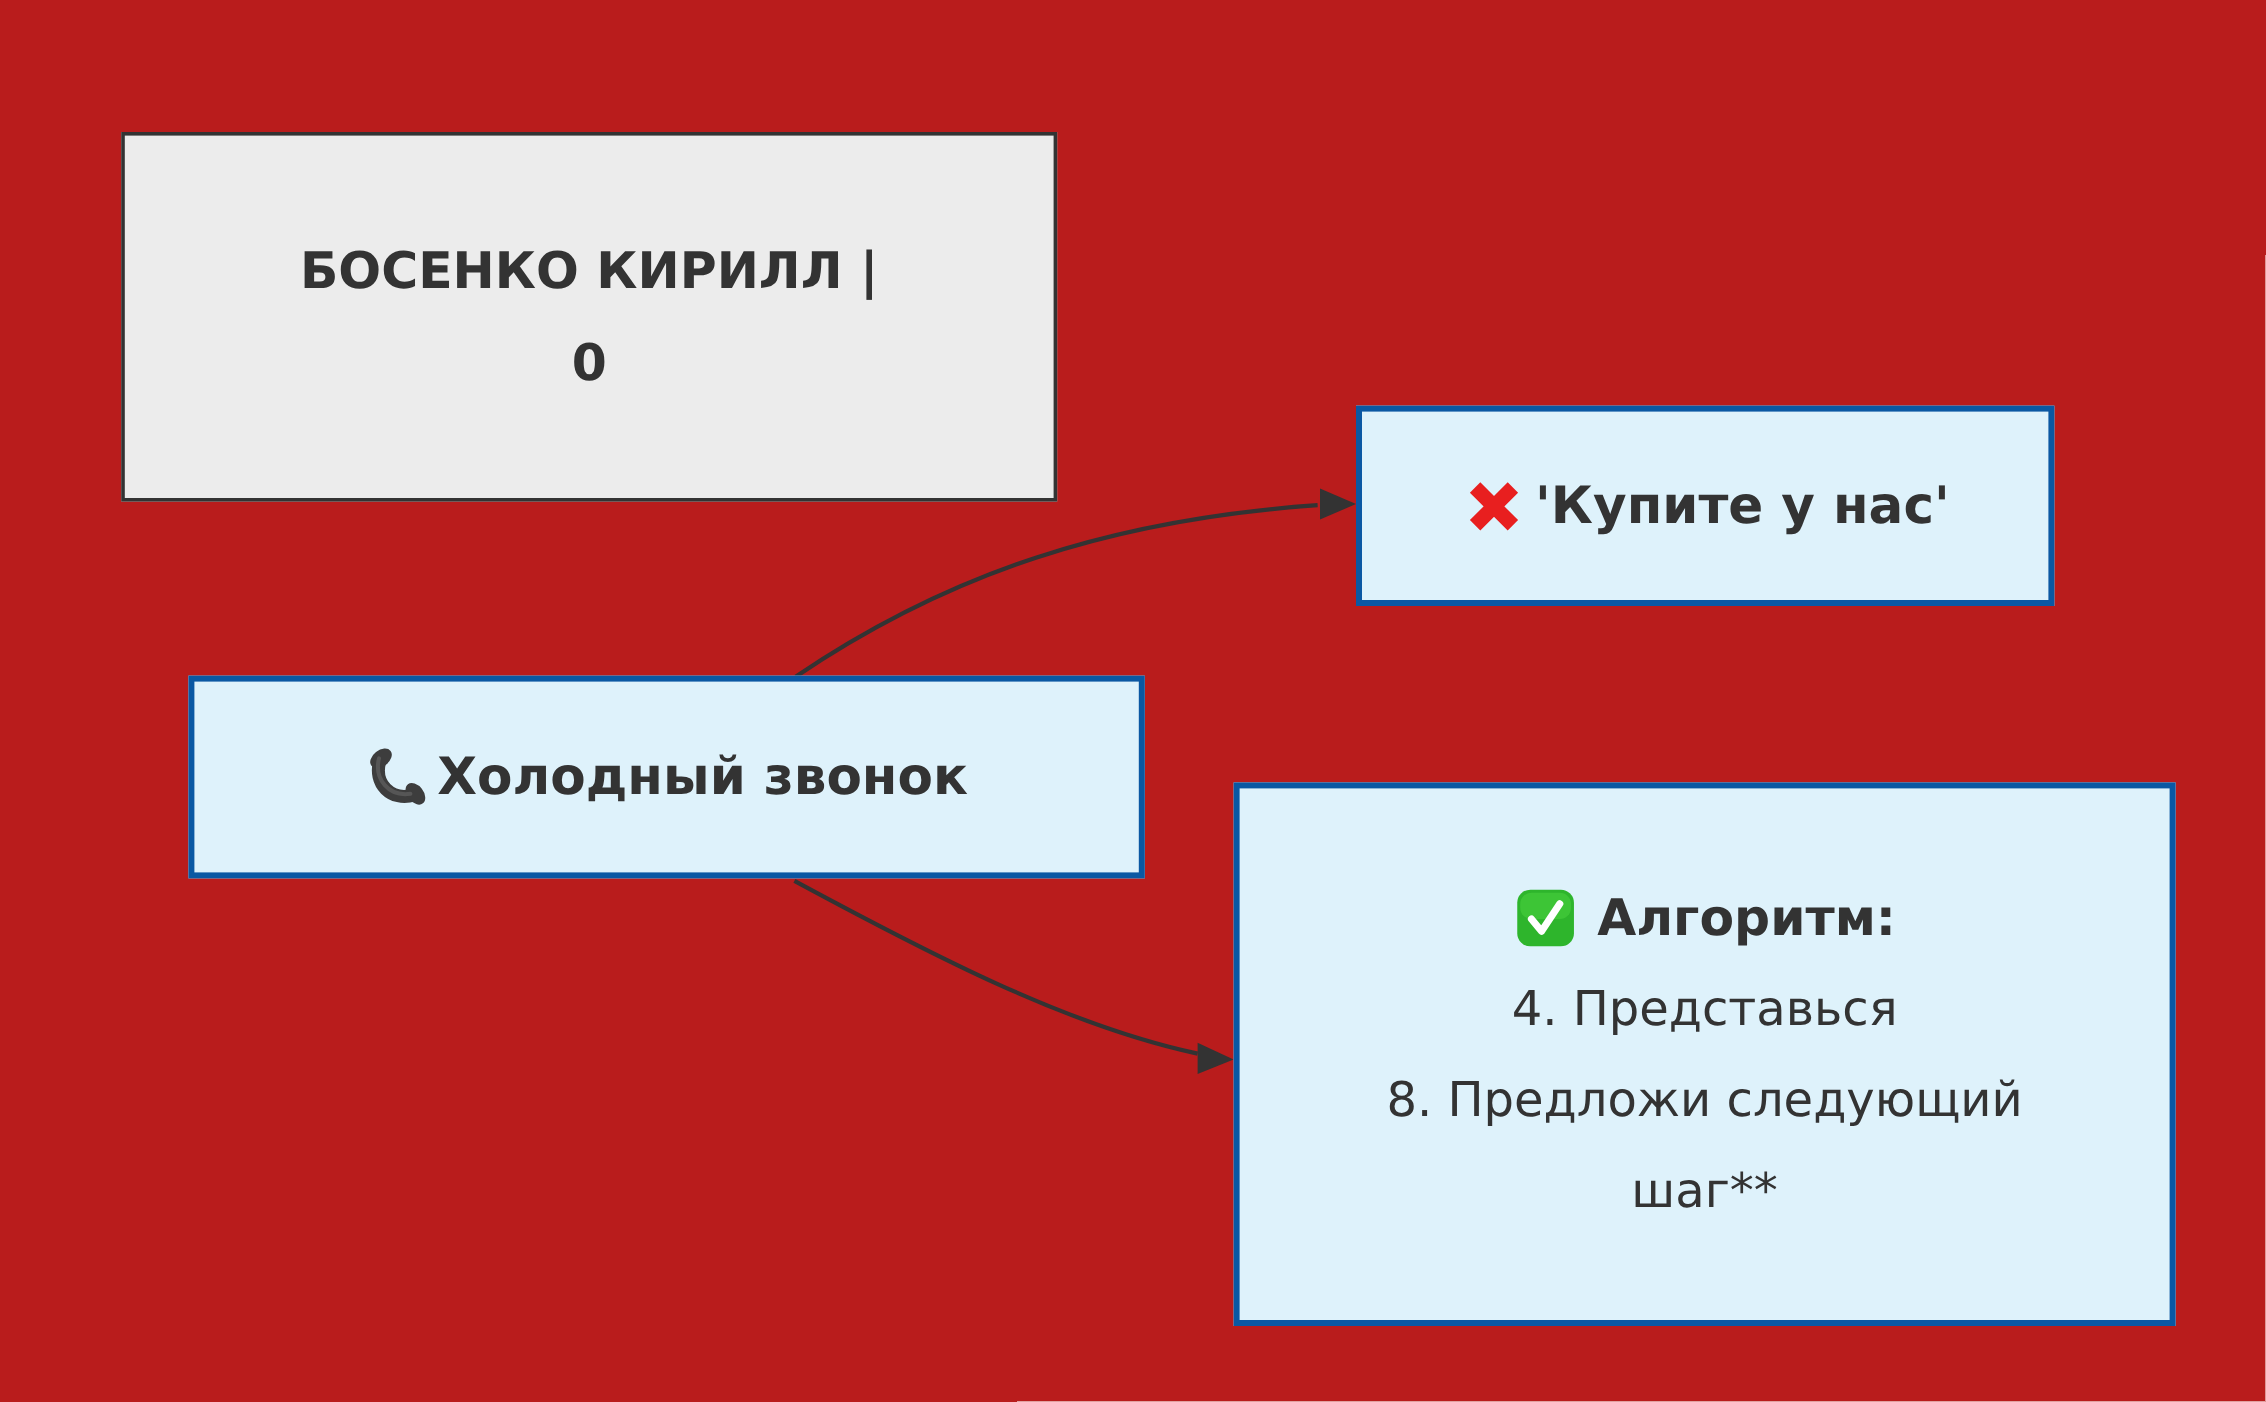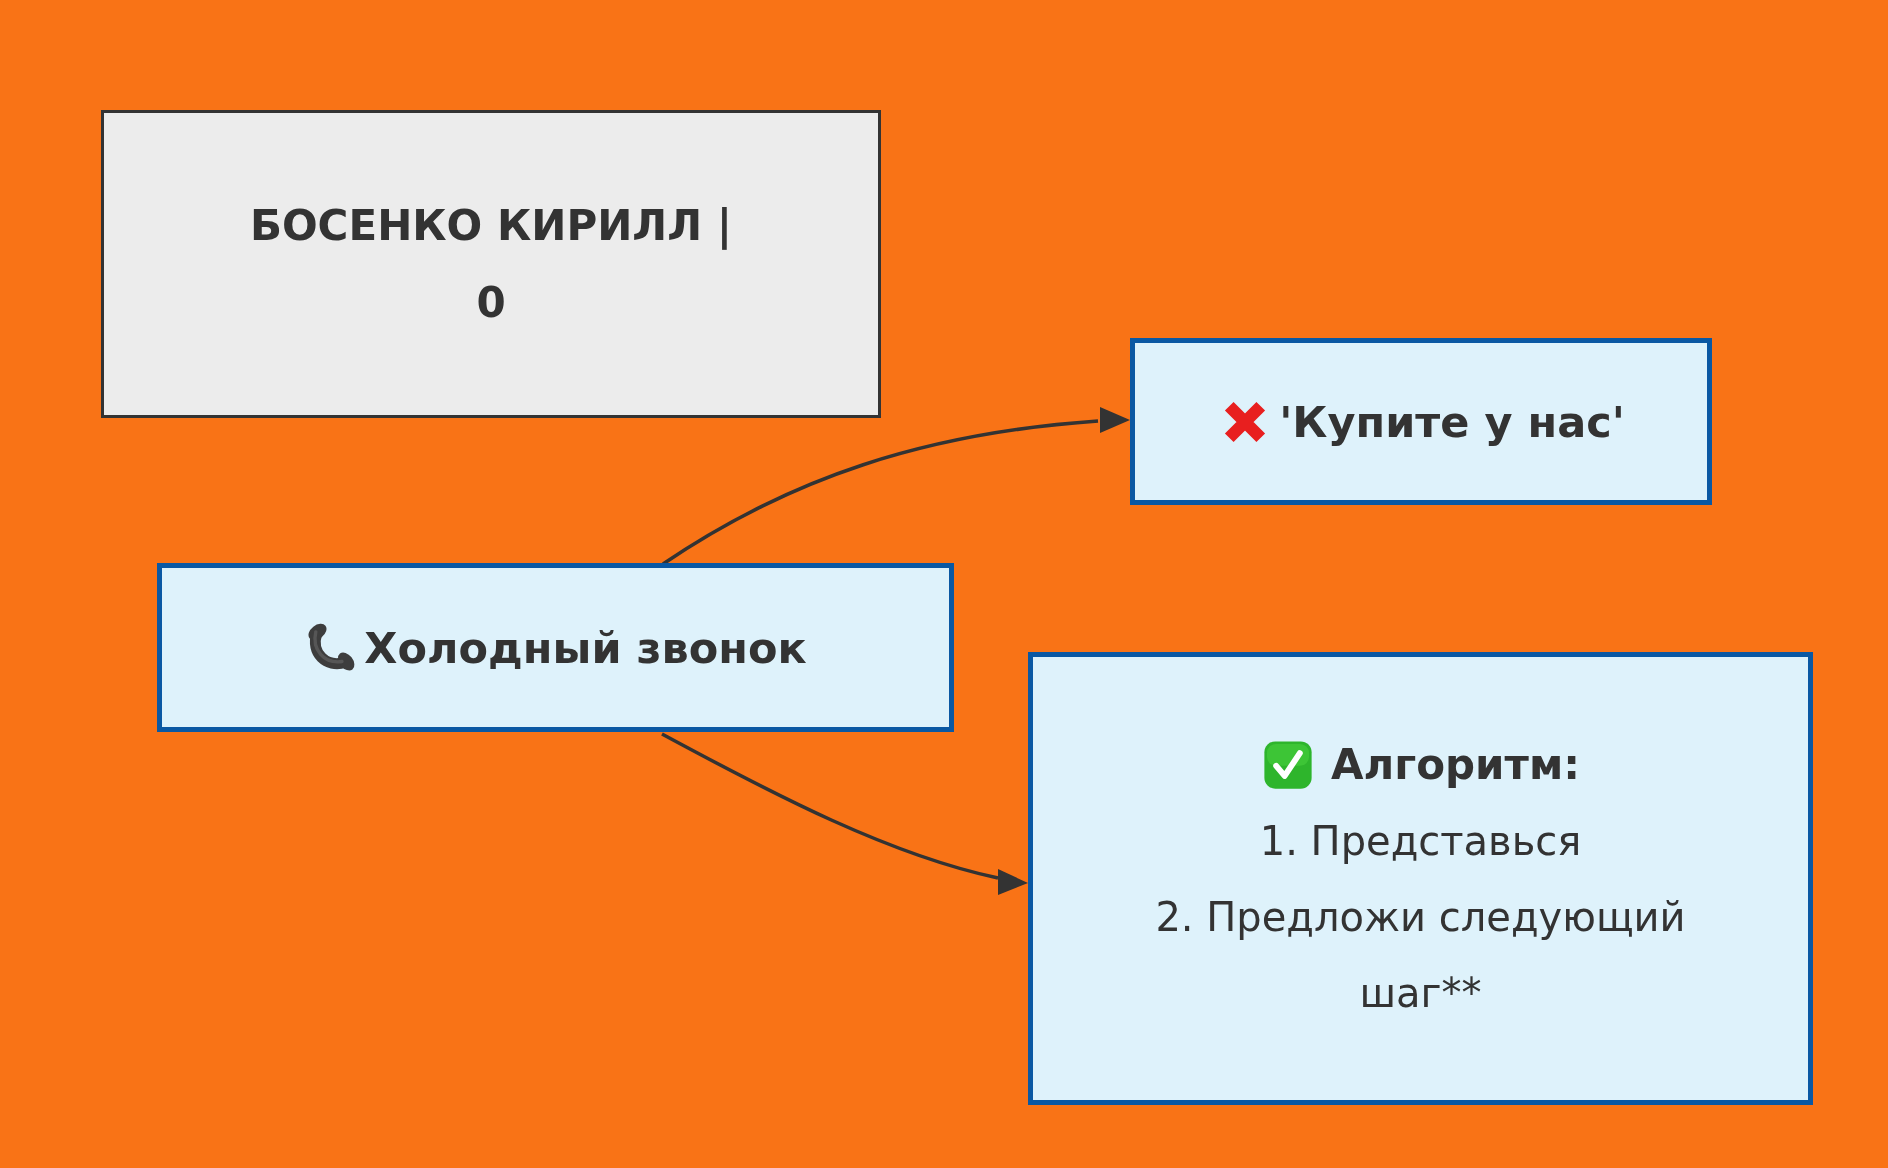--- a/index.html
+++ b/index.html
@@ -4,21 +4,21 @@
 <style>
   html, body {
     margin: 0;
     padding: 0;
     background: #ffffff;
   }
   .canvas {
     position: relative;
     width: 1888px;
     height: 1168px;
-    background: #f97316;
+    background: #b91c1c;
     font-family: "DejaVu Sans", "Liberation Sans", sans-serif;
     color: #333333;
     overflow: hidden;
   }
   .edge-layer {
     position: absolute;
     left: 0;
     top: 0;
     width: 1888px;
     height: 1168px;
@@ -147,18 +147,18 @@
     <div class="algo-heading">
       <span class="icon">
         <svg width="54" height="54" viewBox="0 0 64 64" xmlns="http://www.w3.org/2000/svg">
           <rect x="4" y="4" width="56" height="56" rx="13" fill="#2eb52c"></rect>
           <rect x="7" y="7" width="50" height="26" rx="11" fill="#45cc3a" opacity="0.7"></rect>
           <path d="M18 33 L28 45 L46 18" fill="none" stroke="#ffffff" stroke-width="7" stroke-linecap="round" stroke-linejoin="round"></path>
         </svg>
       </span>
       <span>Алгоритм:</span>
     </div>
-    <div class="algo-line">1. Представься</div>
-    <div class="algo-line">2. Предложи следующий</div>
+    <div class="algo-line">4. Представься</div>
+    <div class="algo-line">8. Предложи следующий</div>
     <div class="algo-line">шаг**</div>
   </div>
 
 </div>
 
 </body></html>

